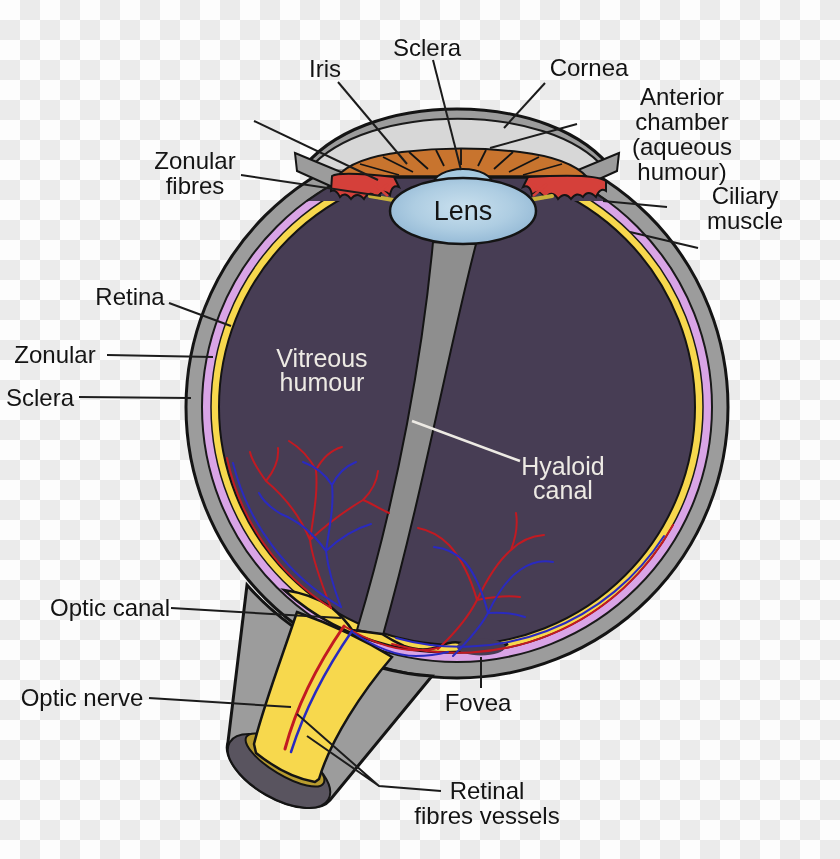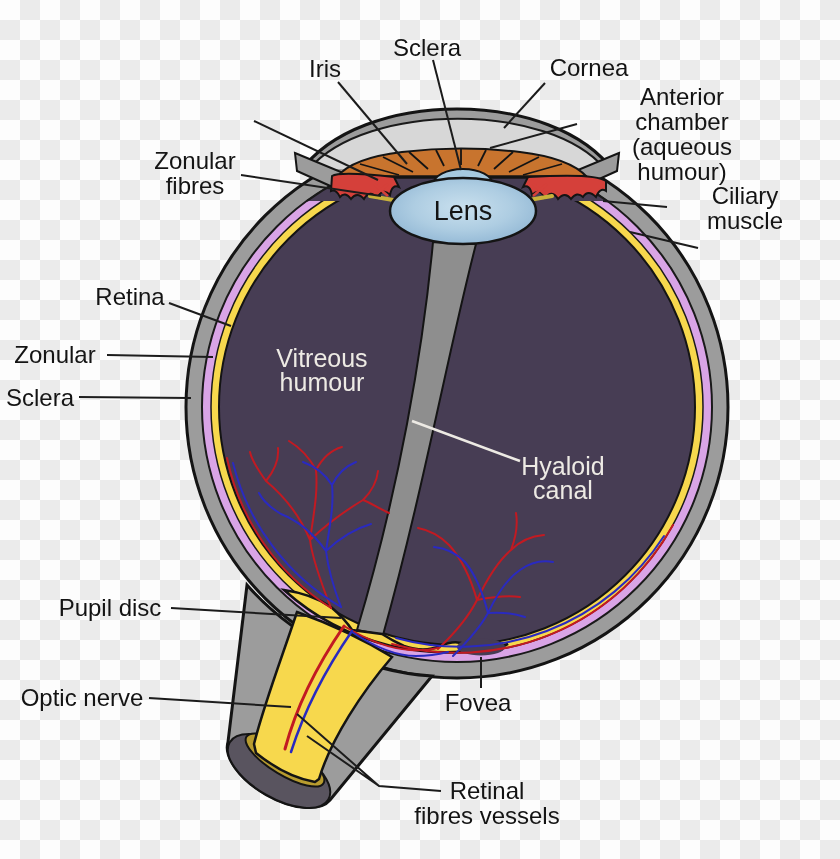--- a/index.html
+++ b/index.html
@@ -119,19 +119,19 @@
 <div class="lbl" style="left:325px;top:68px">Iris</div>
 <div class="lbl" style="left:589px;top:67px">Cornea</div>
 <div class="lbl" style="left:682px;top:134px">Anterior chamber
 (aqueous humour)</div>
 <div class="lbl" style="left:195px;top:173px">Zonular
 fibres</div>
 <div class="lbl" style="left:745px;top:208px">Ciliary muscle</div>
 <div class="lbl" style="left:130px;top:296px">Retina</div>
 <div class="lbl" style="left:55px;top:354px">Zonular</div>
 <div class="lbl" style="left:40px;top:397px">Sclera</div>
-<div class="lbl" style="left:110px;top:607px">Pupil disc</div>
+<div class="lbl" style="left:110px;top:607px">Optic canal</div>
 <div class="lbl" style="left:82px;top:697px">Optic nerve</div>
 <div class="lbl" style="left:478px;top:702px">Fovea</div>
 <div class="lbl" style="left:487px;top:803px">Retinal
 fibres vessels</div>
 
 </div>
 
 </body></html>

